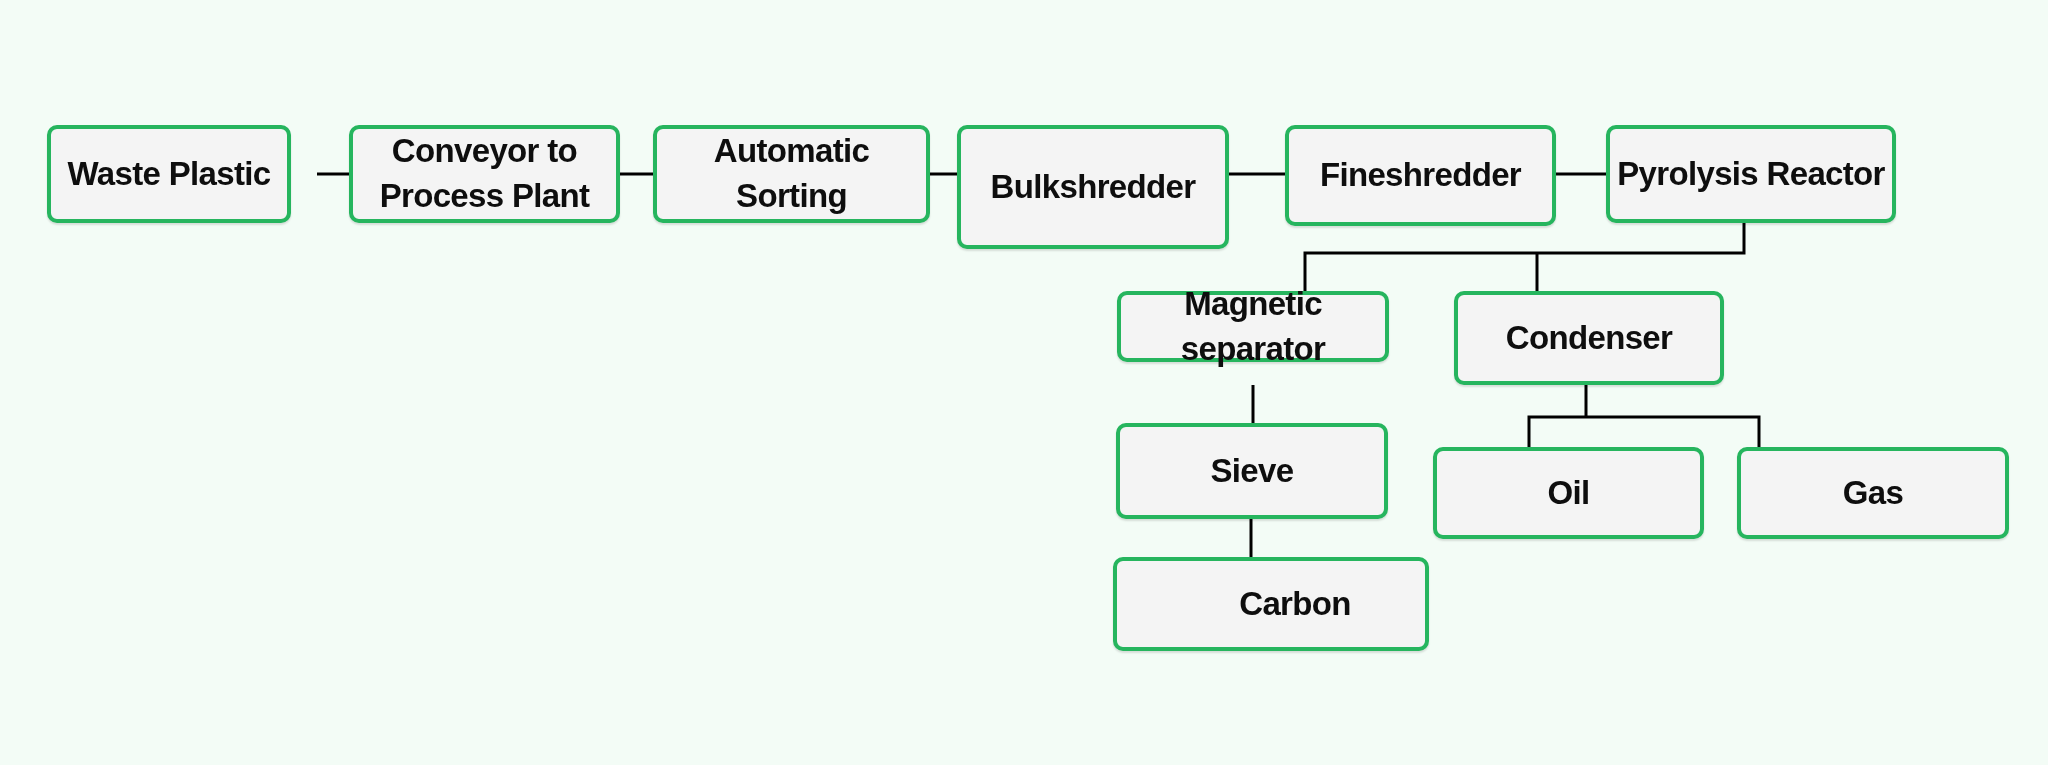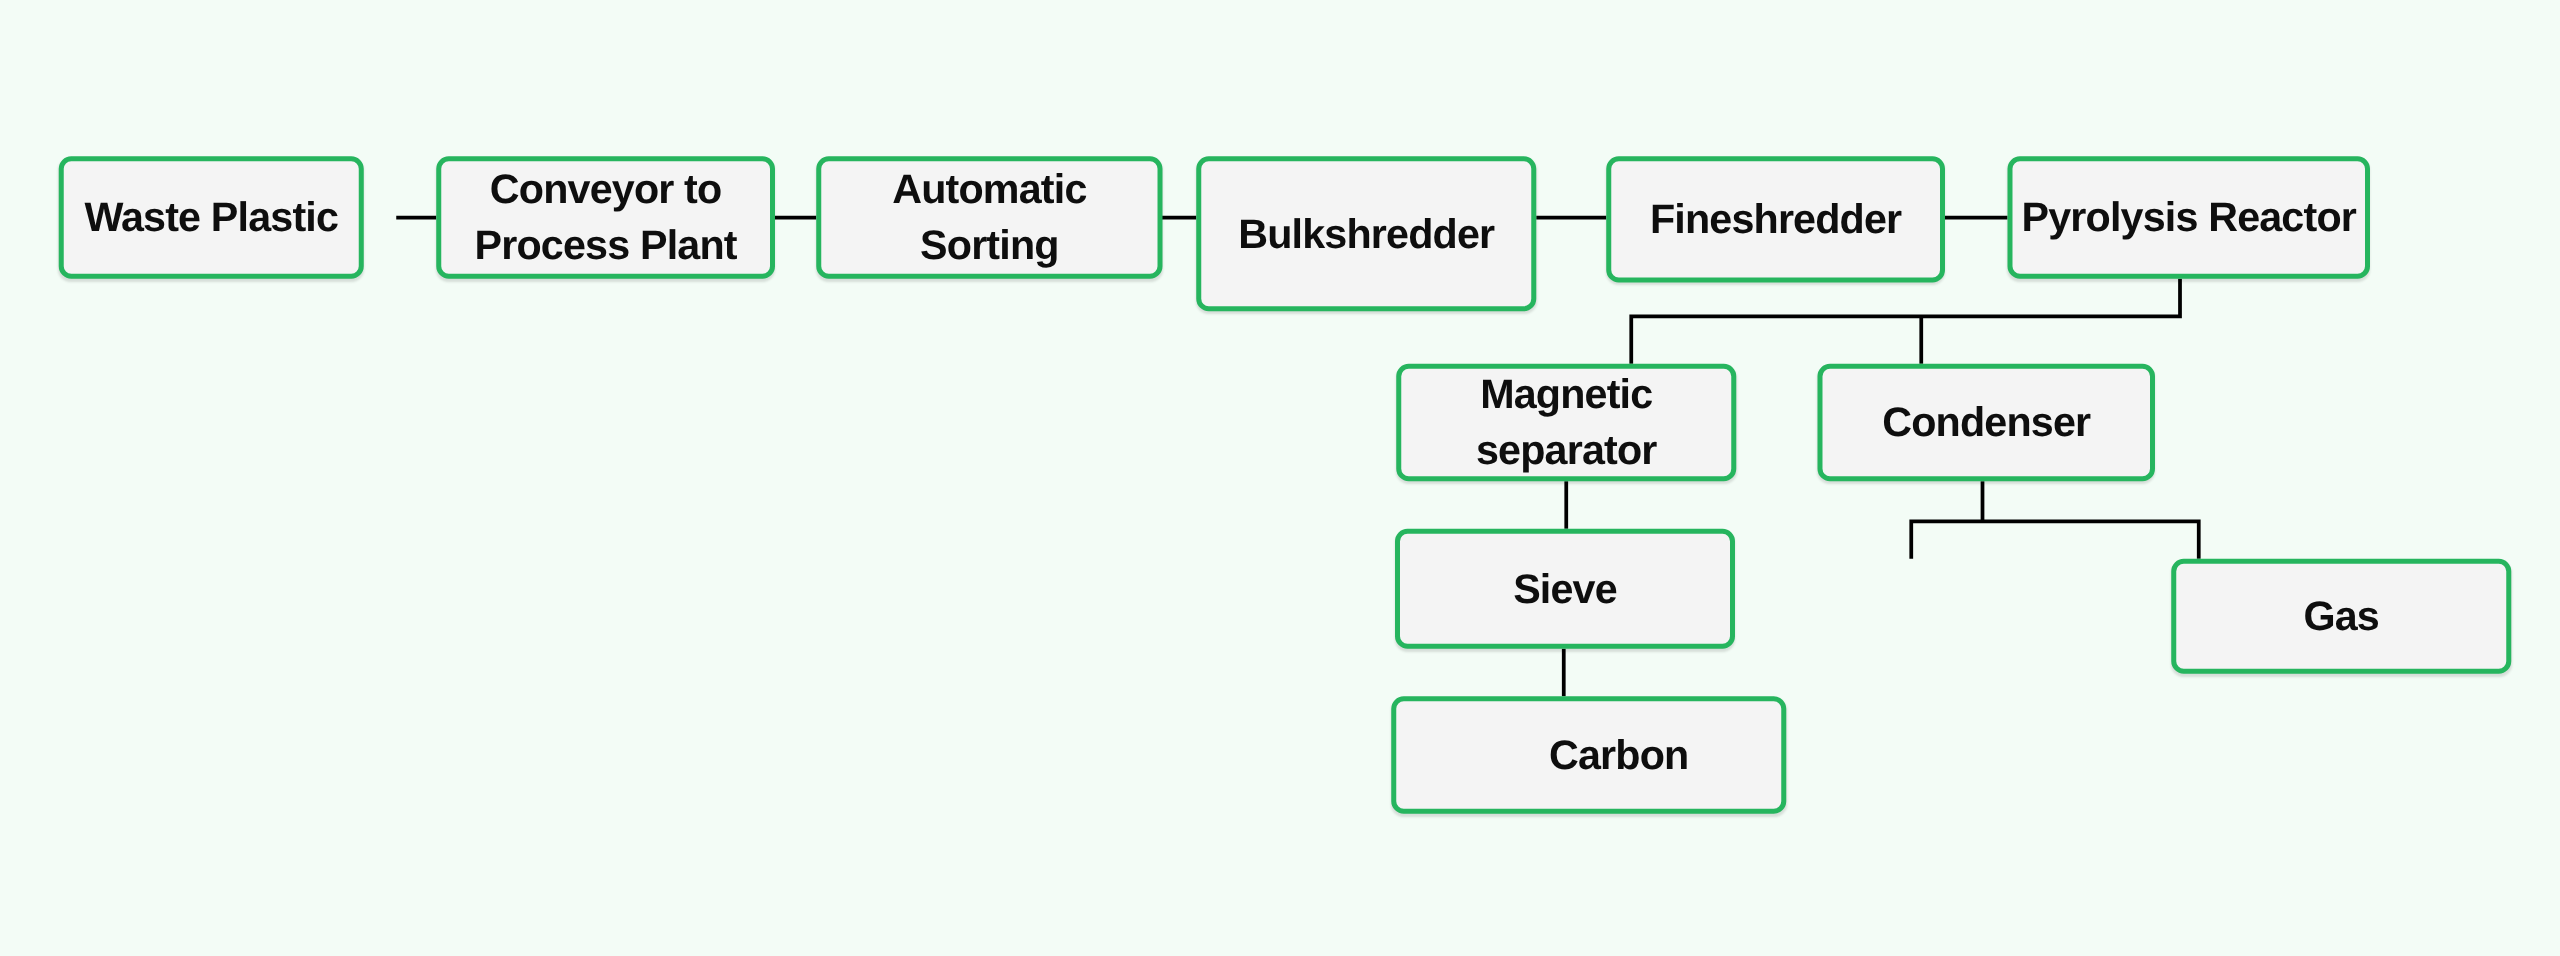--- a/index.html
+++ b/index.html
@@ -47,21 +47,21 @@
   .node.single .node-label { white-space: nowrap; }
   .node.multi  .node-label { white-space: pre-line; }
 
   
   #n-waste-plastic      { left:   47px; top: 125px; width: 244px; height: 98px; }
   #n-conveyor           { left:  349px; top: 125px; width: 271px; height: 98px; }
   #n-automatic-sorting  { left:  653px; top: 125px; width: 277px; height: 98px; }
   #n-bulkshredder       { left:  957px; top: 125px; width: 272px; height: 124px; }
   #n-fineshredder       { left: 1285px; top: 125px; width: 271px; height: 101px; }
   #n-pyrolysis-reactor  { left: 1606px; top: 125px; width: 290px; height: 98px; }
-  #n-magnetic-separator { left: 1117px; top: 291px; width: 272px; height: 94px; }
+  #n-magnetic-separator { left: 1117px; top: 291px; width: 272px; height: 71px; }
   #n-condenser          { left: 1454px; top: 291px; width: 270px; height: 94px; }
   #n-sieve              { left: 1116px; top: 423px; width: 272px; height: 96px; }
   #n-carbon             { left: 1113px; top: 557px; width: 316px; height: 94px; padding-left: 48px; }
   #n-oil                { left: 1433px; top: 447px; width: 271px; height: 92px; }
   #n-gas                { left: 1737px; top: 447px; width: 272px; height: 92px; }
 </style>
 </head>
 <body>
 
 <div class="stage">
@@ -118,18 +118,21 @@
   </div>
 
   <div class="node single" id="n-sieve">
     <span class="node-label">Sieve</span>
   </div>
 
   <div class="node single" id="n-carbon">
     <span class="node-label">Carbon</span>
   </div>
 
+  <div class="node single" id="n-oil">
+    <span class="node-label">Oil</span>
+  </div>
 
   <div class="node single" id="n-gas">
     <span class="node-label">Gas</span>
   </div>
 
 </div>
 
 </body></html>

